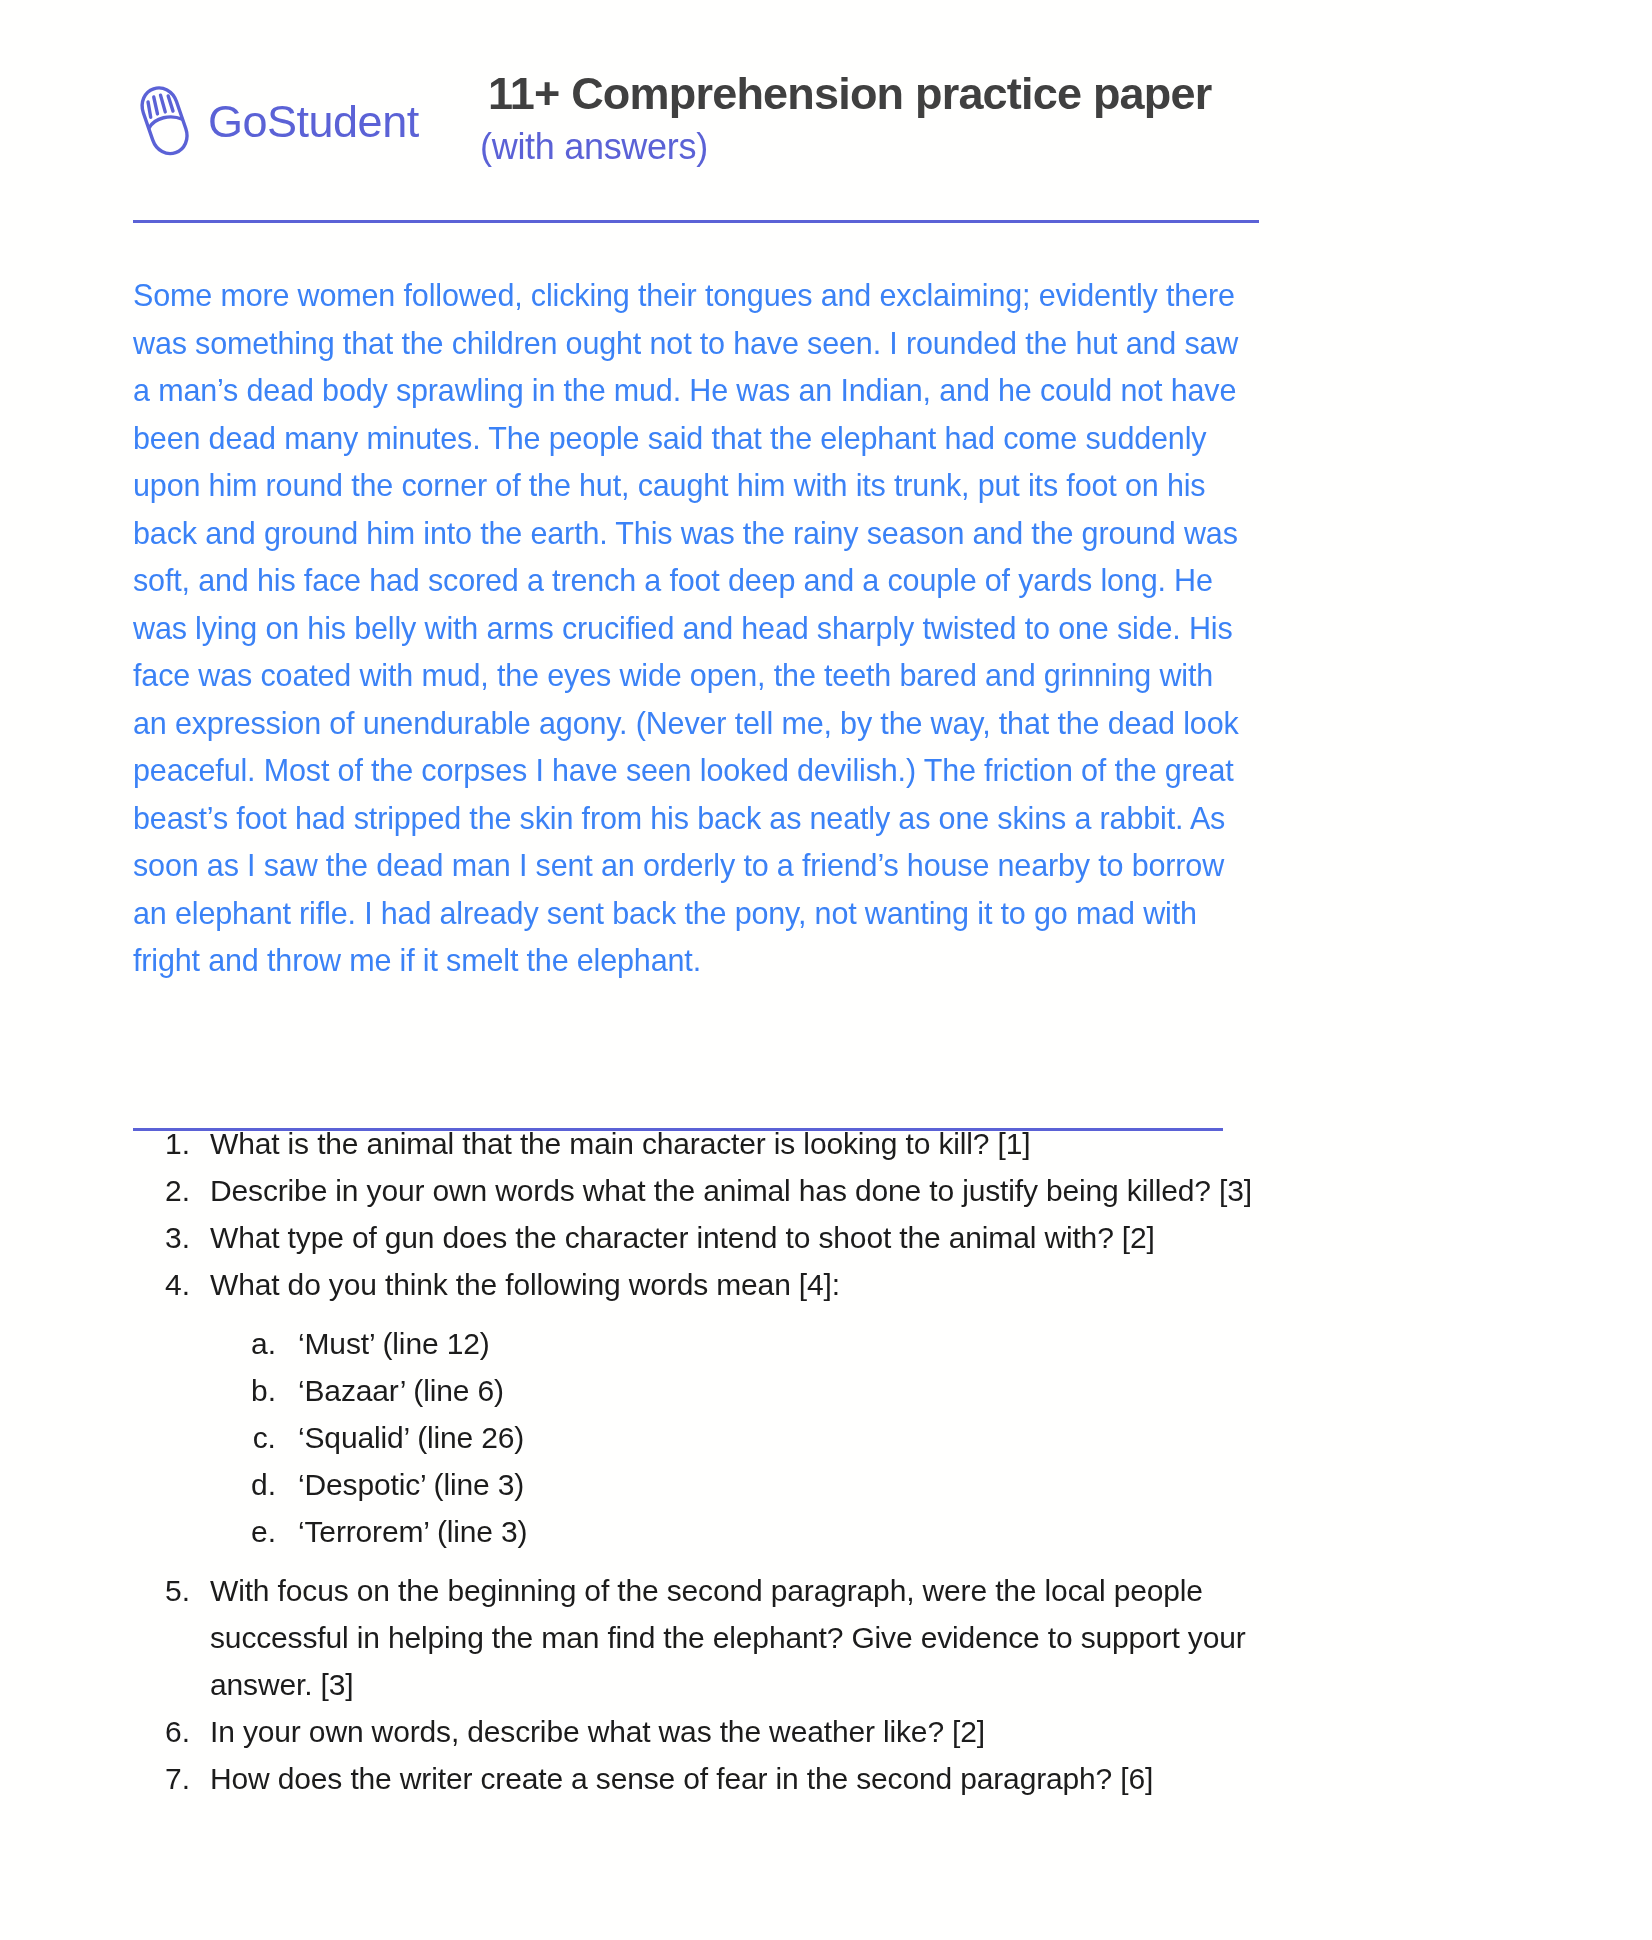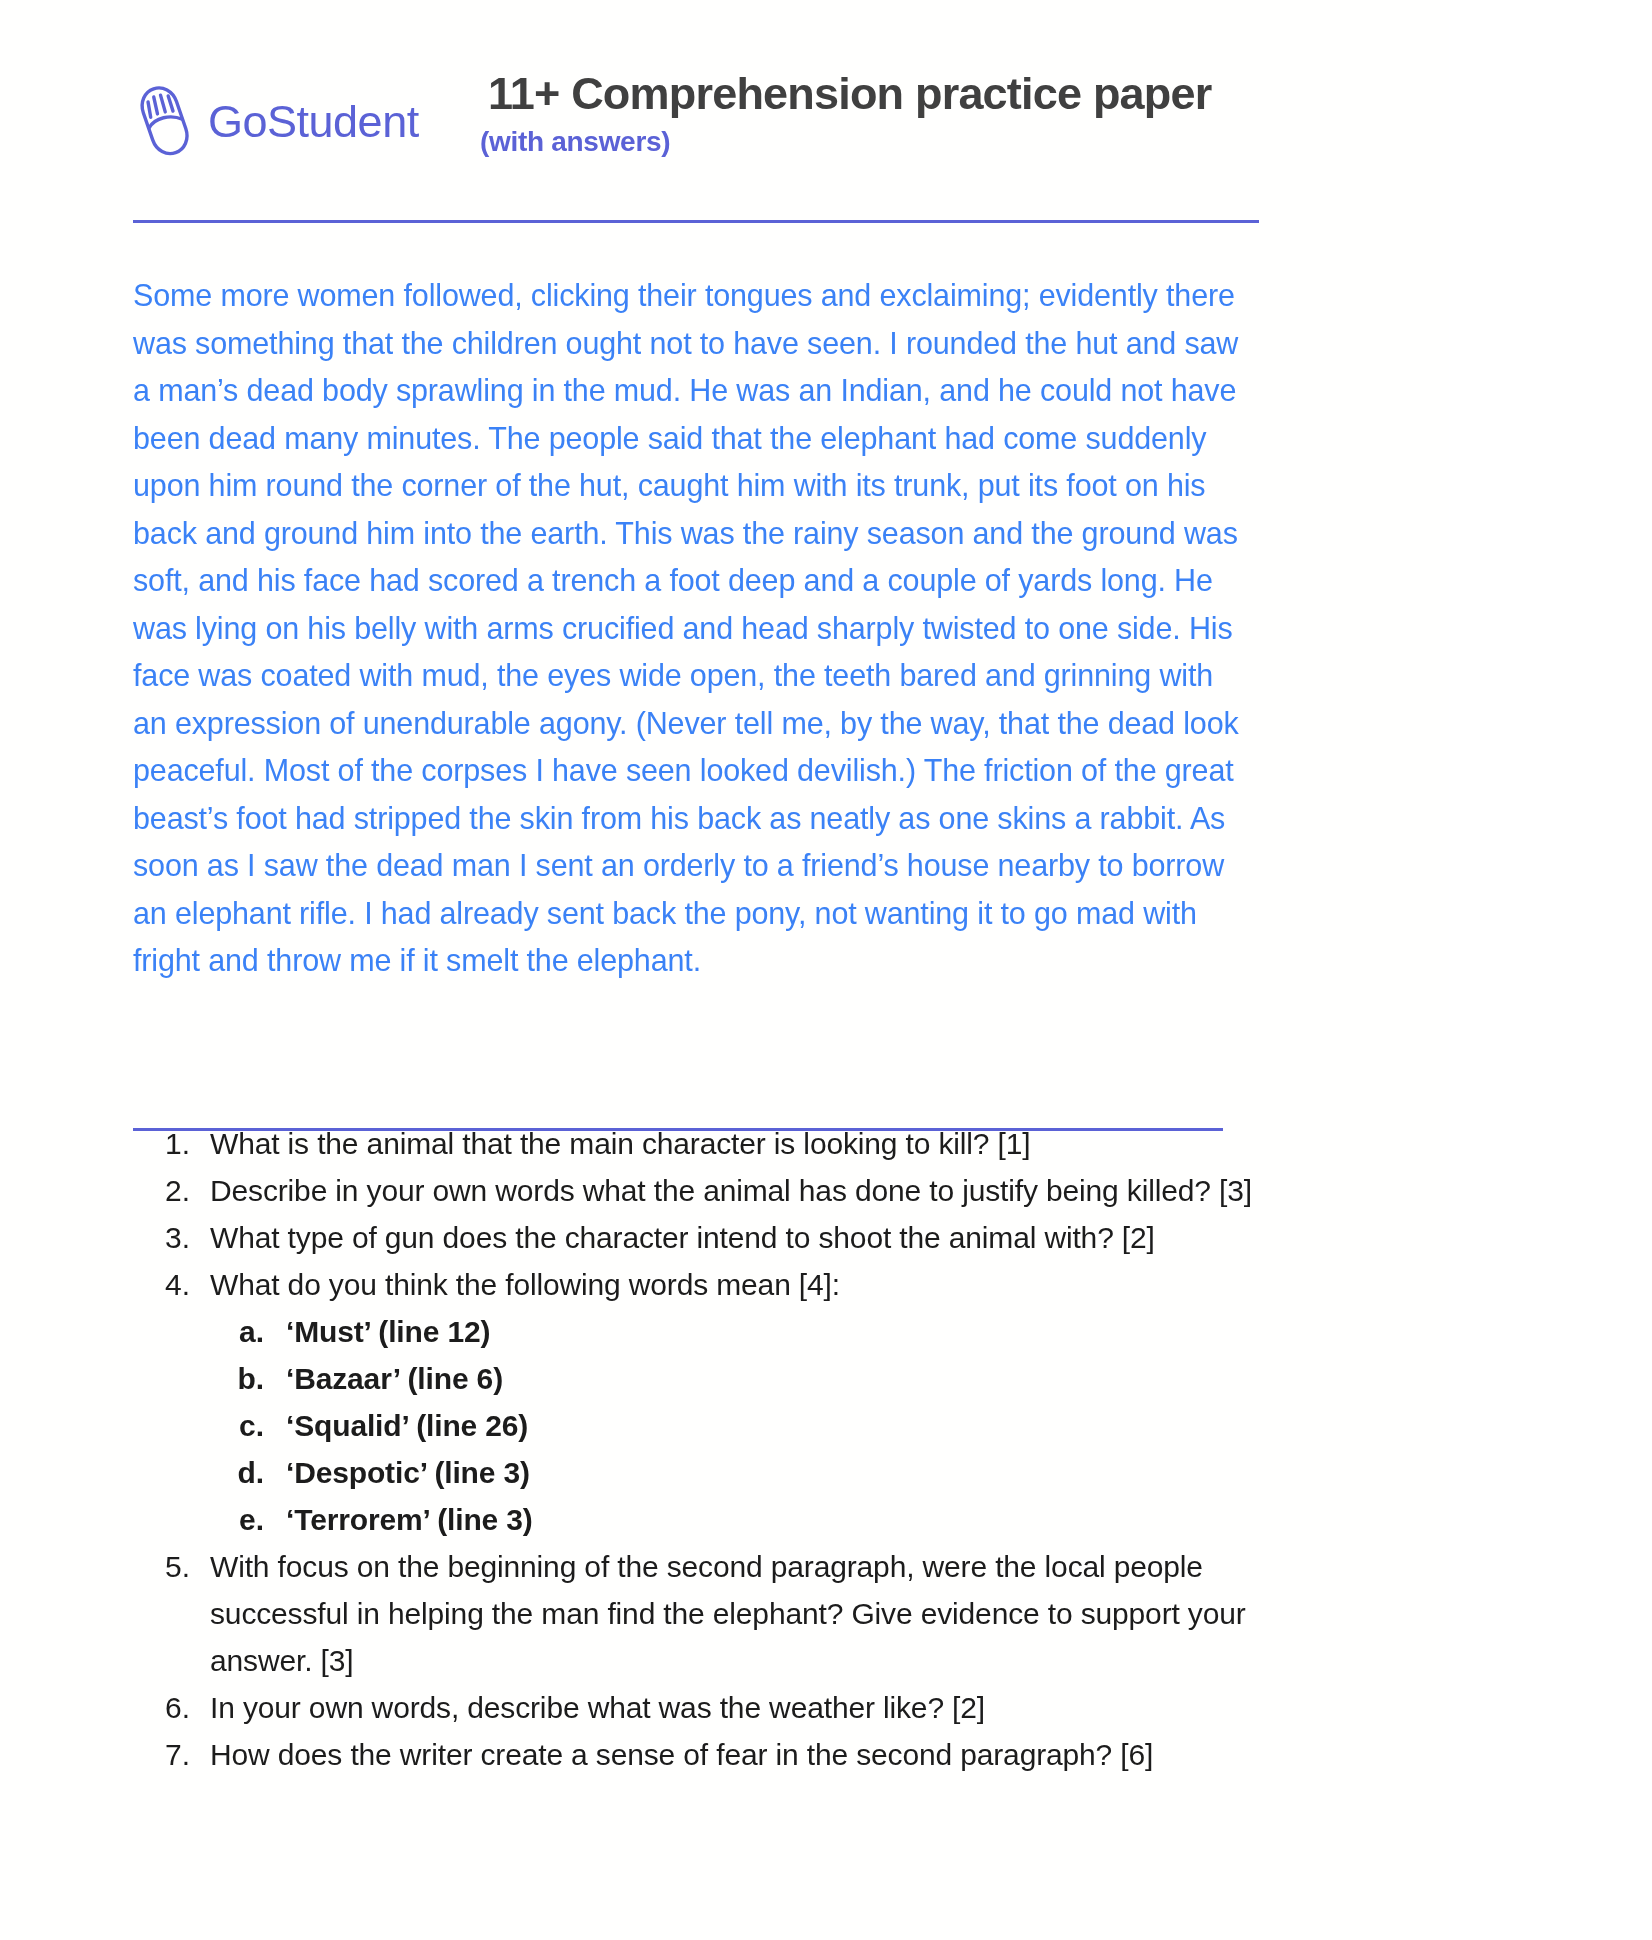--- a/index.html
+++ b/index.html
@@ -68,22 +68,22 @@
     font-size: 45px;
     font-weight: 700;
     color: #404040;
     line-height: 1.05;
     letter-spacing: -0.8px;
     margin: 8px;
     white-space: nowrap;
   }
 
   .doc-subtitle {
-    font-size: 28px;
-    font-weight: 700;
+    font-size: 36px;
+    font-weight: 400;
     color: #5b62d6;
     line-height: 1.2;
     margin: 8px 0 0 0;
     letter-spacing: -0.3px;
   }
 
   
   .rule {
     position: absolute;
     height: 3px;
@@ -135,23 +135,22 @@
   ol.q-list > li {
     padding-left: 12px;
     margin: 0 0 0 0;
   }
   ol.q-list > li::marker {
     font-size: 30px;
   }
 
   ol.sub-list {
     list-style: lower-alpha;
-    margin: 0;
+    margin: 12px;
     padding-left: 62px;
-    font-weight: bold;
   }
   ol.sub-list > li {
     padding-left: 14px;
   }
   ol.sub-list > li::marker {
     font-size: 30px;
   }
 </style>
 </head>
 <body>

